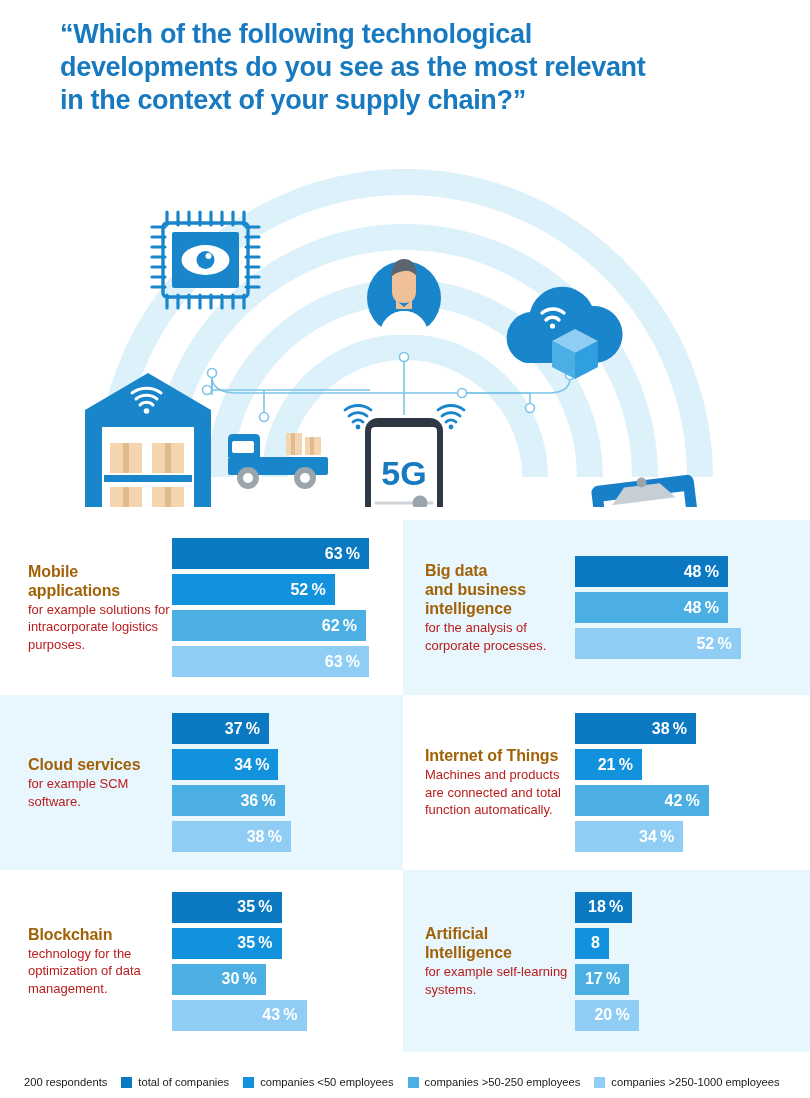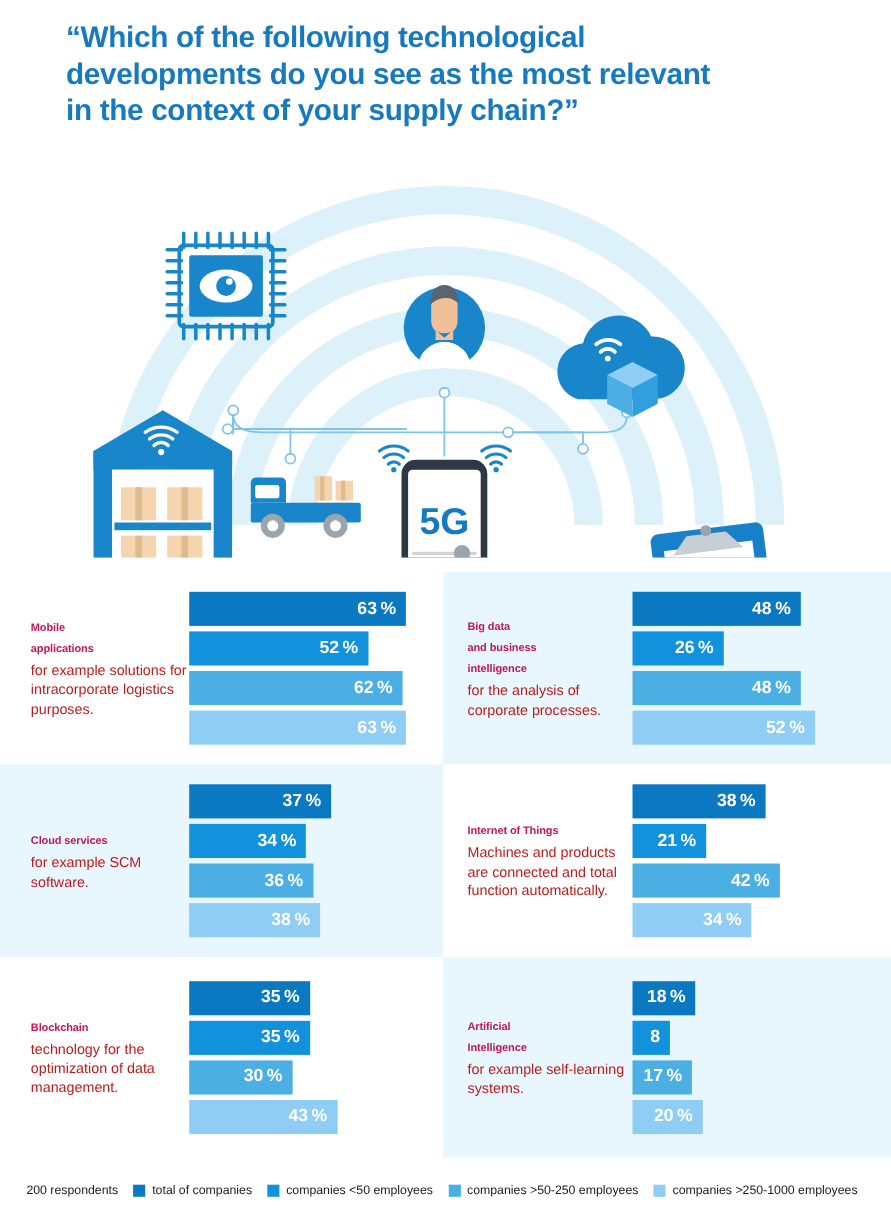--- a/index.html
+++ b/index.html
@@ -59,23 +59,23 @@
     height: 100%;
   }
   .labels {
     width: 172px;
     padding-left: 28px;
     flex: 0 0 auto;
   }
   .panel.right .labels { width: 172px; padding-left: 22px; }
 
   .cat-title {
-    color: #be185d;
+    color: #a16207;
     font-weight: bold;
-    font-size: 10px;
+    font-size: 16px;
     line-height: 19px;
     letter-spacing: -0.1px;
   }
   .cat-desc {
     color: #b91c1c;
     font-size: 13px;
     line-height: 17.5px;
     margin-top: 1px;
   }
 
@@ -423,43 +423,40 @@
           <div>and business</div>
           <div>intelligence</div>
         </div>
         <div class="cat-desc">for the analysis of corporate processes.</div>
       </div>
       <div class="bars">
         <div class="barrow">
             <div class="bar s0" style="width: 152.914px;">48 %</div>
           </div>
         <div class="barrow">
-            <div class="bar s1" style="width: 82.8286px;">26 %</div>
-          </div>
-        <div class="barrow">
             <div class="bar s2" style="width: 152.914px;">48 %</div>
           </div>
         <div class="barrow">
             <div class="bar s3" style="width: 165.657px;">52 %</div>
           </div>
       </div>
     </div>
   </div>
 
   <div class="panel tint left">
     <div class="panel-inner">
       <div class="labels">
         <div class="cat-title">
           <div>Cloud services</div>
         </div>
         <div class="cat-desc">for example SCM software.</div>
       </div>
       <div class="bars">
         <div class="barrow">
-            <div class="bar s0" style="width: 129px;">37 %</div>
+            <div class="bar s0" style="width: 97px;">37 %</div>
           </div>
         <div class="barrow">
             <div class="bar s1" style="width: 106.371px;">34 %</div>
           </div>
         <div class="barrow">
             <div class="bar s2" style="width: 112.629px;">36 %</div>
           </div>
         <div class="barrow">
             <div class="bar s3" style="width: 118.886px;">38 %</div>
           </div>

